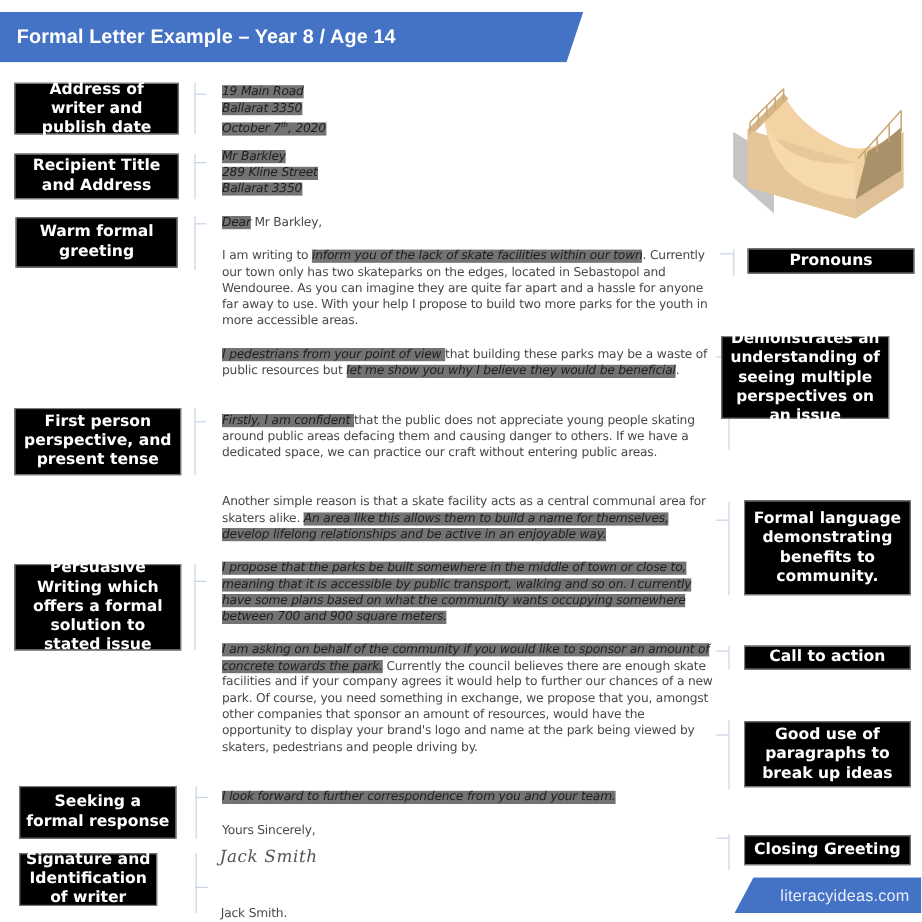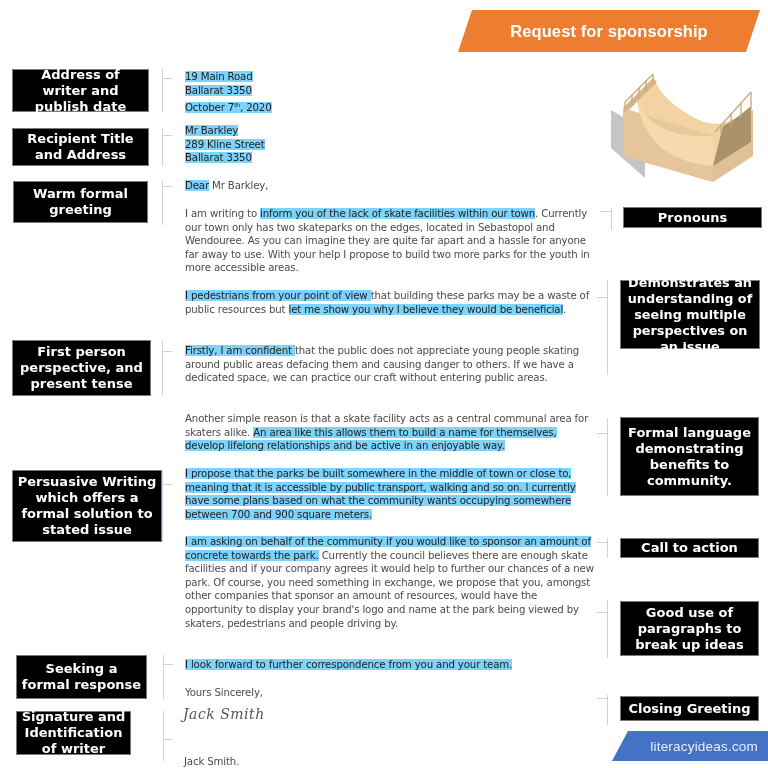--- a/index.html
+++ b/index.html
@@ -32,21 +32,21 @@
       padding: 2px 4px;
     }
 
     
     .bracket { position: absolute; border-left: 1px solid #c9d3e6; }
     .bracket-tick { position: absolute; height: 1px; background: #c9d3e6; }
     .ltext {
       position: absolute; font-family: "DejaVu Sans", sans-serif;
       font-size: 10.2px; line-height: 13.6px; color: #4a4a4a; letter-spacing: -0.15px;
     }
-    .hl { background: #7dd3fc; color: #1e1e1e; }
+    .hl { background: #737373; color: #1e1e1e; font-style: italic; }
     .sig-script {
       position: absolute; font-family: "DejaVu Serif", serif; font-style: italic;
       font-size: 14px; color: #555; letter-spacing: 0.5px;
     }
 
     
     .ramp { position: absolute; left: 605px; top: 70px; width: 160px; height: 118px; }
 
     
     .footer-badge {
@@ -54,38 +54,38 @@
       background: #4472c4;
       clip-path: polygon(16px 0, 100% 0, 100% 100%, 0 100%);
       display: flex; align-items: center; justify-content: flex-end; padding-right: 10px;
     }
     .footer-text { color: #e8eefb; font-size: 13.5px; letter-spacing: 0.2px; margin-left: 33px; }
   </style>
 </head>
 <body>
 
 <div class="banner">
-  <div class="banner-orange">
-    <span class="banner-text">Request for sponsorship</span>
+  <div class="banner-blue">
+    <span class="banner-text">Formal Letter Example – Year 8 / Age 14</span>
   </div>
 </div>
 
 <div class="label" style="left:12px;top:69px;width:137px;height:43px;">
     <span>Address of writer and publish date</span>
   </div>
 <div class="label" style="left:12px;top:128px;width:137px;height:38px;">
     <span>Recipient Title and Address</span>
   </div>
 <div class="label" style="left:13px;top:181px;width:135px;height:42px;">
     <span>Warm formal greeting</span>
   </div>
 <div class="label" style="left:12px;top:340px;width:139px;height:56px;">
     <span>First person perspective, and present tense</span>
   </div>
-<div class="label" style="left:12px;top:470px;width:150px;height:72px;">
+<div class="label" style="left:12px;top:470px;width:139px;height:72px;">
     <span>Persuasive Writing which offers a formal solution to stated issue</span>
   </div>
 <div class="label" style="left:16px;top:655px;width:131px;height:44px;">
     <span>Seeking a formal response</span>
   </div>
 <div class="label" style="left:16px;top:711px;width:115px;height:44px;">
     <span>Signature and Identification of writer</span>
   </div>
 
 <div class="bracket" style="left:162px;top:69px;height:43px;"></div>
@@ -112,21 +112,21 @@
 <div class="bracket" style="left:607px;top:538px;height:20px;"></div>
 <div class="bracket-tick" style="left:597px;top:542px;width:10px;"></div>
 <div class="bracket" style="left:607px;top:600px;height:58px;"></div>
 <div class="bracket-tick" style="left:597px;top:612px;width:10px;"></div>
 <div class="bracket" style="left:607px;top:695px;height:30px;"></div>
 <div class="bracket-tick" style="left:597px;top:698px;width:10px;"></div>
 
 <div class="label" style="left:623px;top:207px;width:139px;height:21px;">
     <span>Pronouns</span>
   </div>
-<div class="label" style="left:620px;top:280px;width:140px;height:69px;font-size:12.8px;">
+<div class="label" style="left:601px;top:280px;width:140px;height:69px;font-size:12.8px;">
     <span>Demonstrates an understanding of seeing multiple perspectives on an issue</span>
   </div>
 <div class="label" style="left:620px;top:417px;width:139px;height:79px;">
     <span>Formal language demonstrating benefits to community.</span>
   </div>
 <div class="label" style="left:620px;top:538px;width:139px;height:20px;">
     <span>Call to action</span>
   </div>
 <div class="label" style="left:620px;top:601px;width:139px;height:55px;">
     <span>Good use of paragraphs to break up ideas</span>

